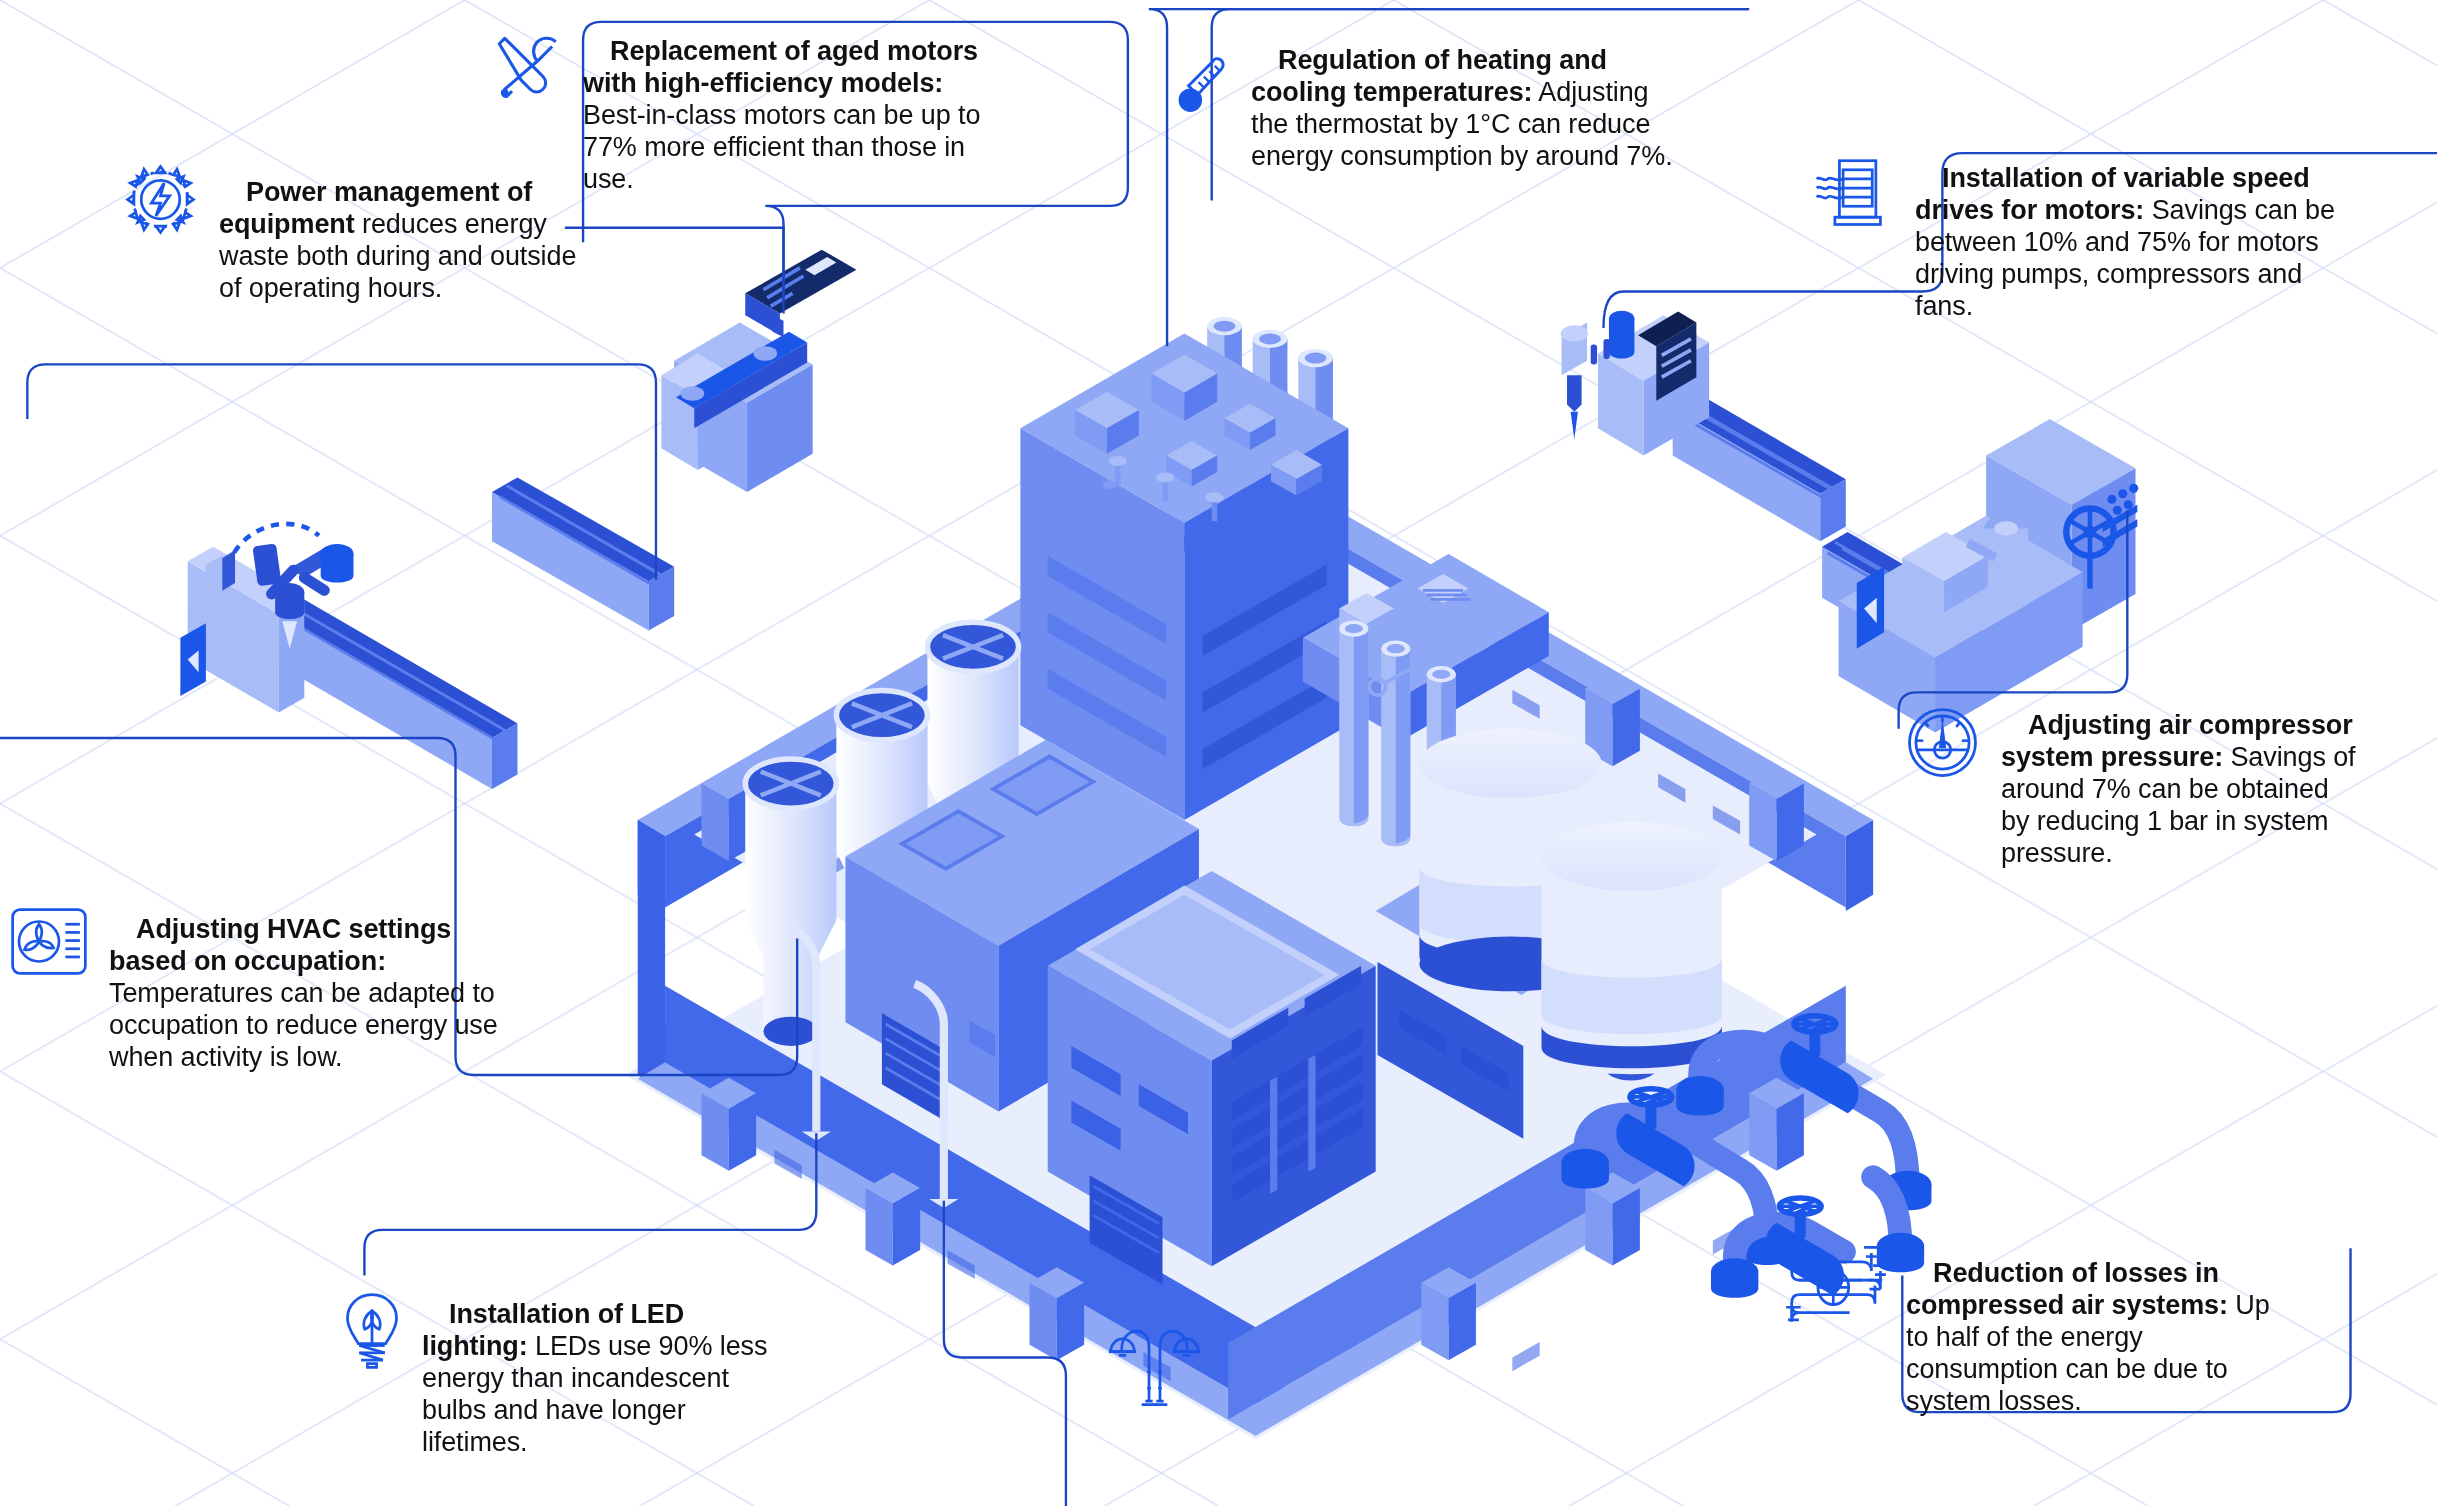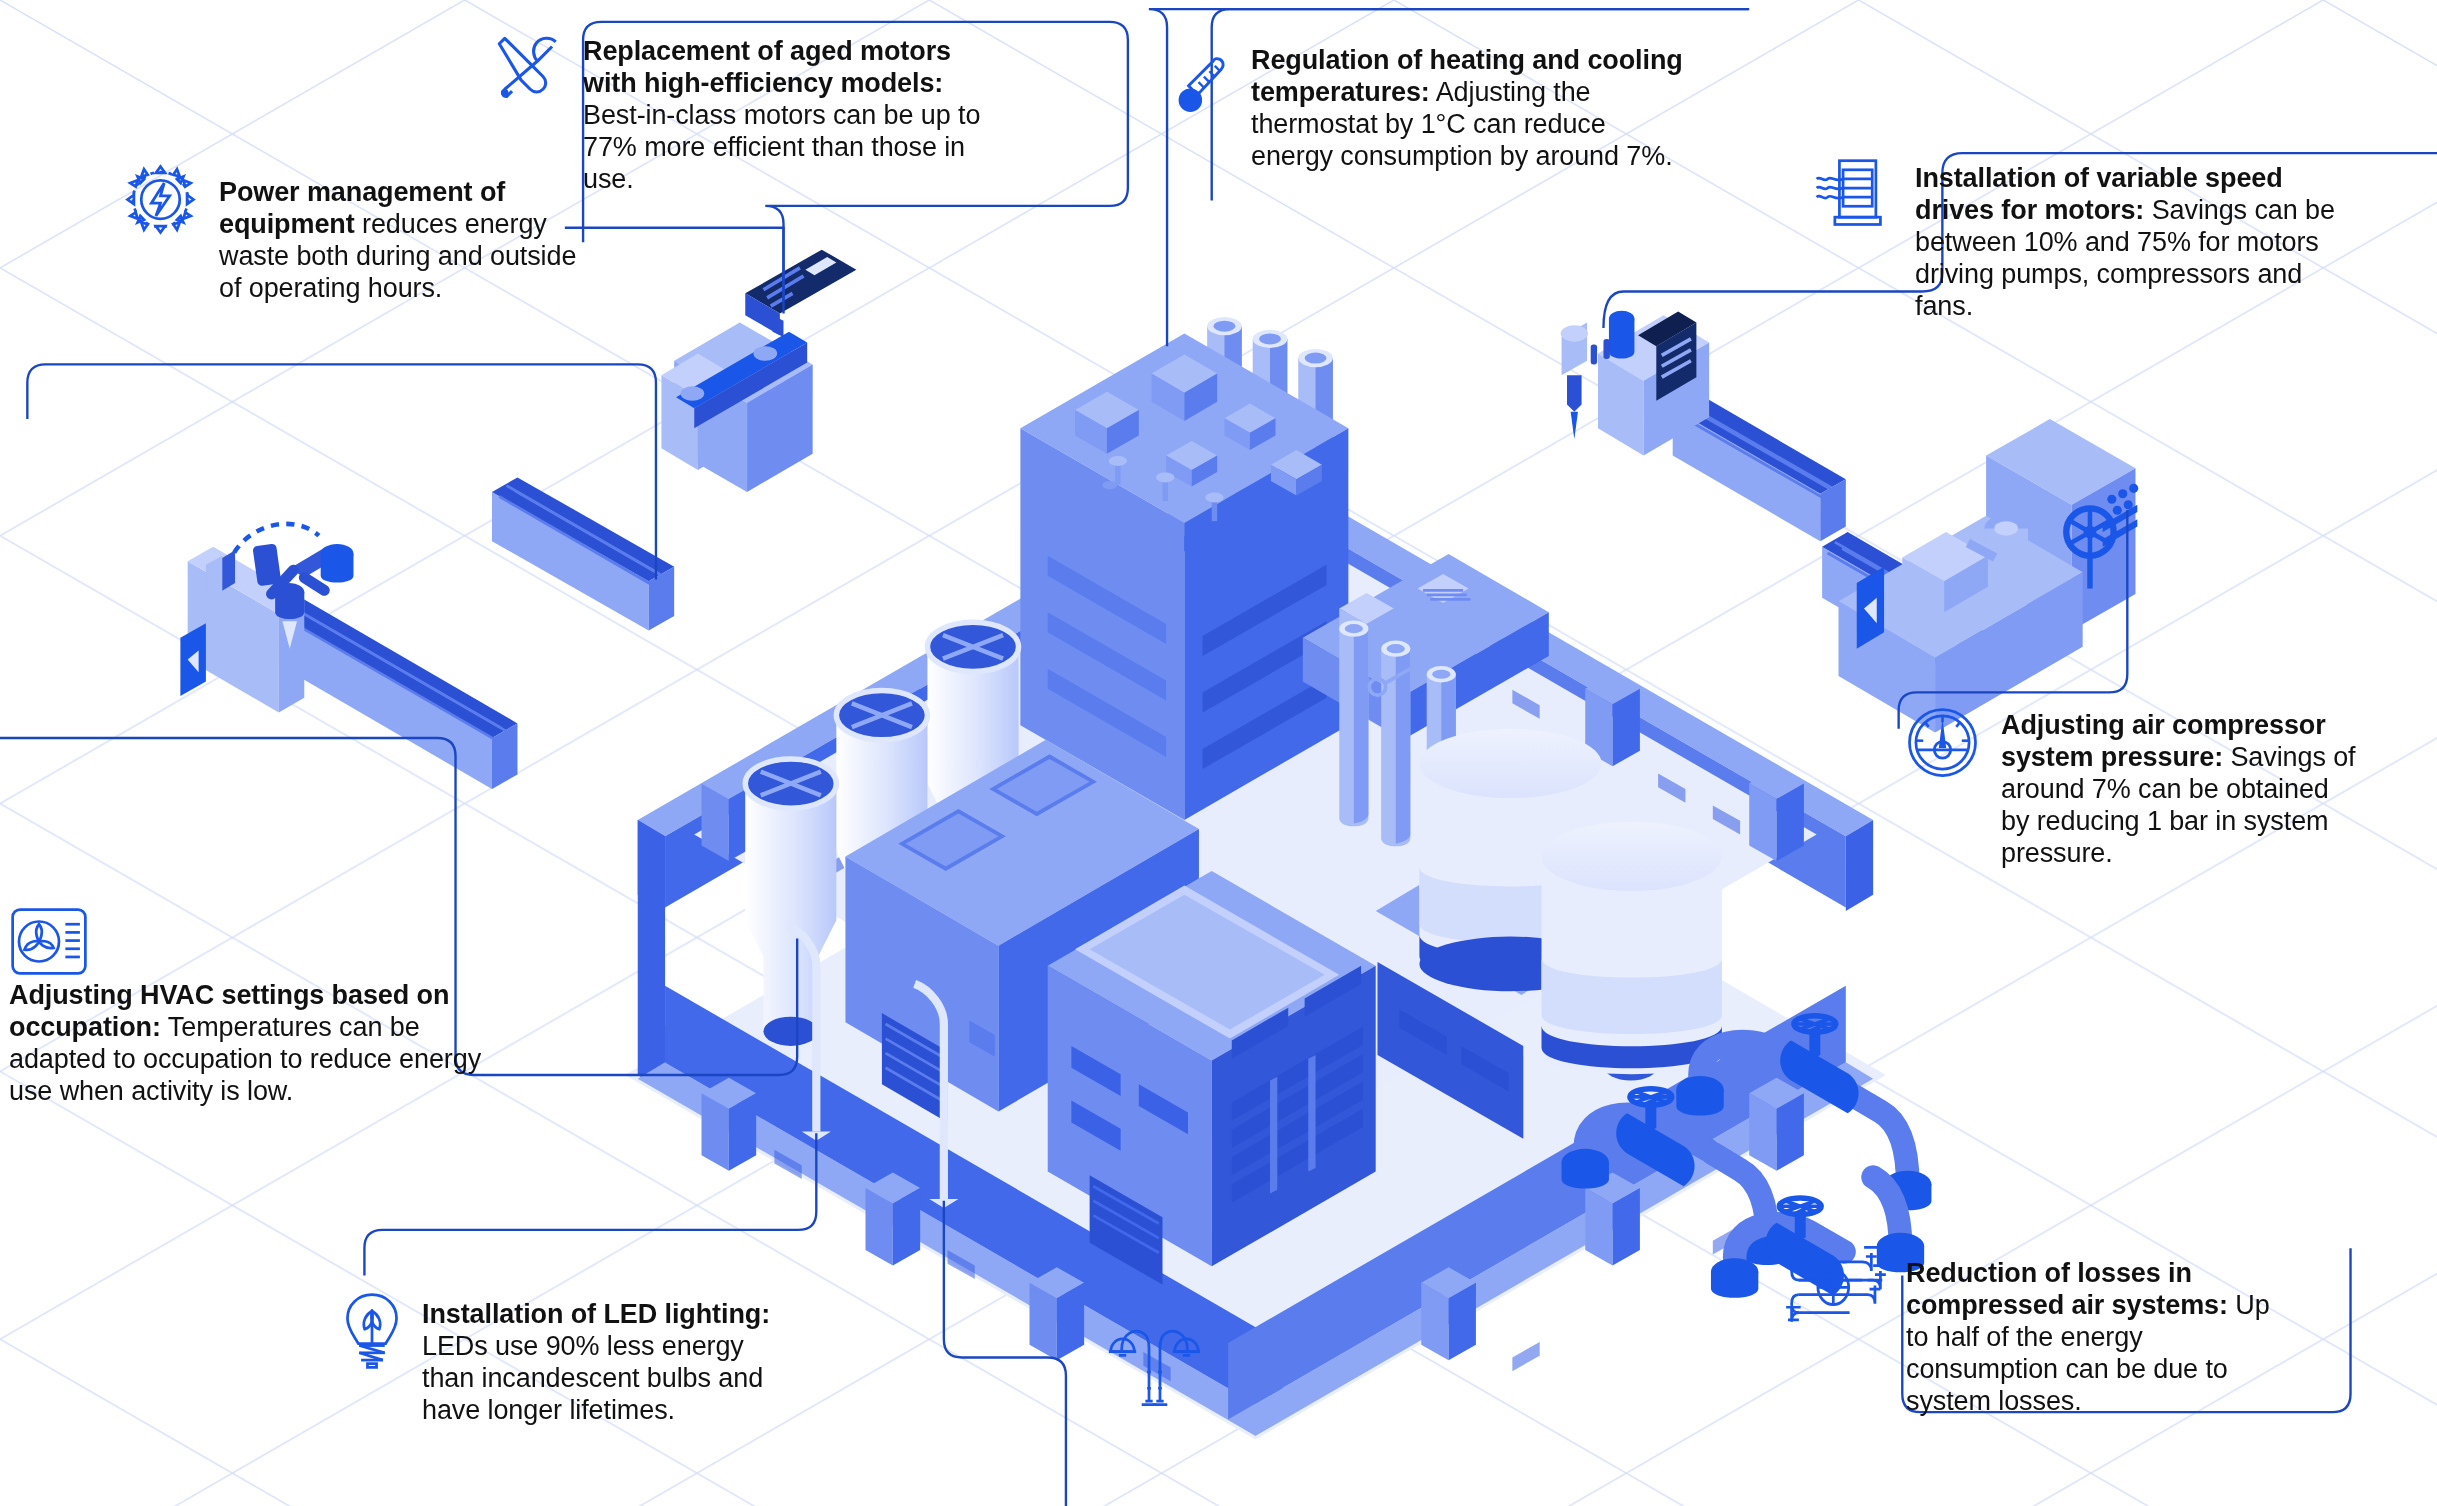--- a/index.html
+++ b/index.html
@@ -13,28 +13,28 @@
   #illustration{position:absolute;inset:0;z-index:1;}
 
   
   #connectors{position:absolute;inset:0;z-index:2;}
 
   
   .callout{position:absolute;z-index:3;display:flex;align-items:flex-start;}
   .callout .ico{flex:0 0 auto;margin-right:20px;}
   .callout .ico svg{display:block;}
   .callout .txt{font-size:27px;line-height:32px;letter-spacing:-0.1px;}
-  .callout .txt b{font-weight:bold;}
+  .callout .txt b{font-weight:bold;padding-left:27px;}
 
   .c-power  {left:122px; top:176px; width:483px;}
   .c-motors {left:492px; top:35px;  width:510px;}
   .c-heat   {left:1175px;top:44px;  width:510px;}
   .c-vsd    {left:1813px;top:162px; width:537px;}
   .c-compr  {left:1904px;top:709px; width:455px;}
-  .c-hvac   {left:9px;  top:913px;width:499px;flex-direction:column;}
+  .c-hvac   {left:9px;  top:913px;width:499px;}
   .c-led    {left:342px; top:1254px;width:455px;margin-top:44px;}
   .c-auto   {left:1107px;top:1337px;width:474px;}
   .c-loss   {left:1786px;top:1257px;width:510px;}
 
   .c-power .ico{margin-top:-14.6px}
   .c-motors .ico{margin-top:-3.6px}
   .c-heat .ico{margin-top:9px}
   .c-vsd .ico{margin-top:-7.3px}
   .c-compr .ico{margin-top:-5.5px}
   .c-hvac .ico{margin-top:-9px}

